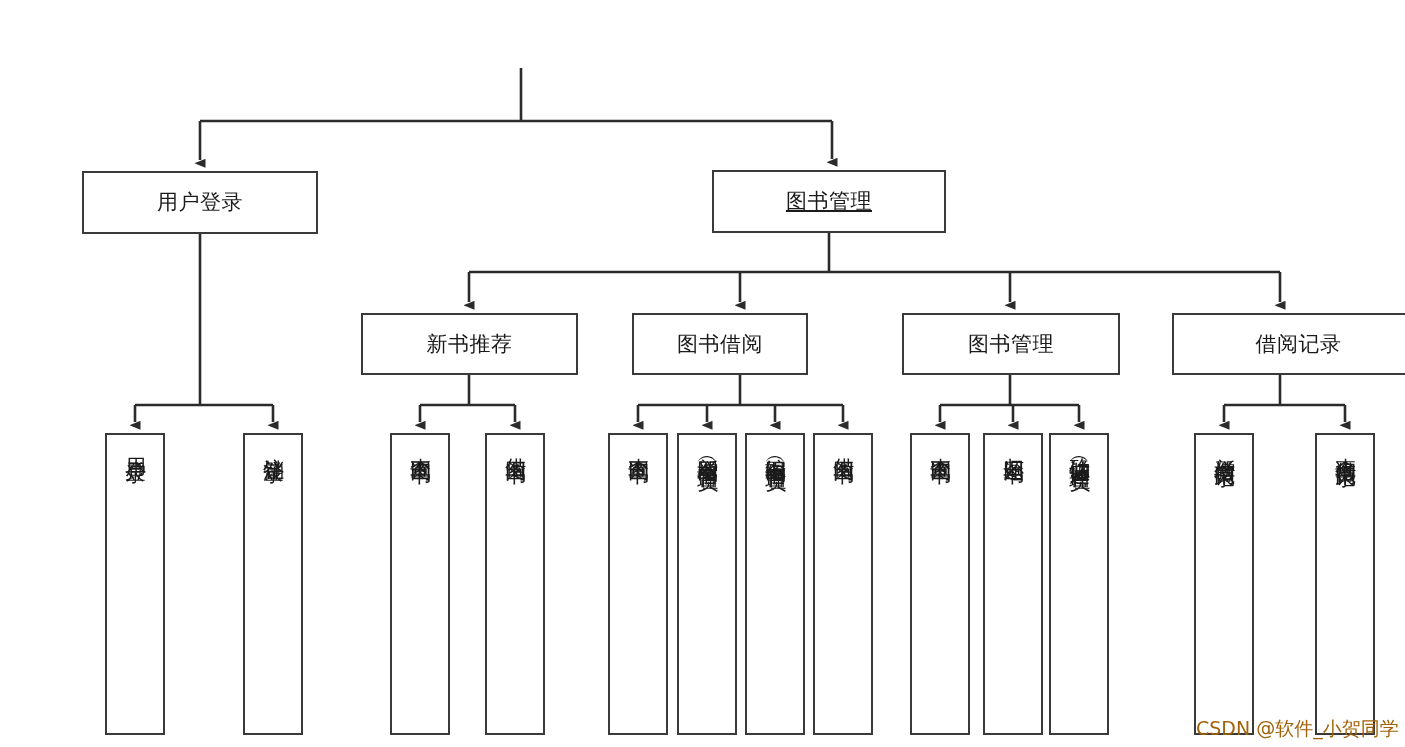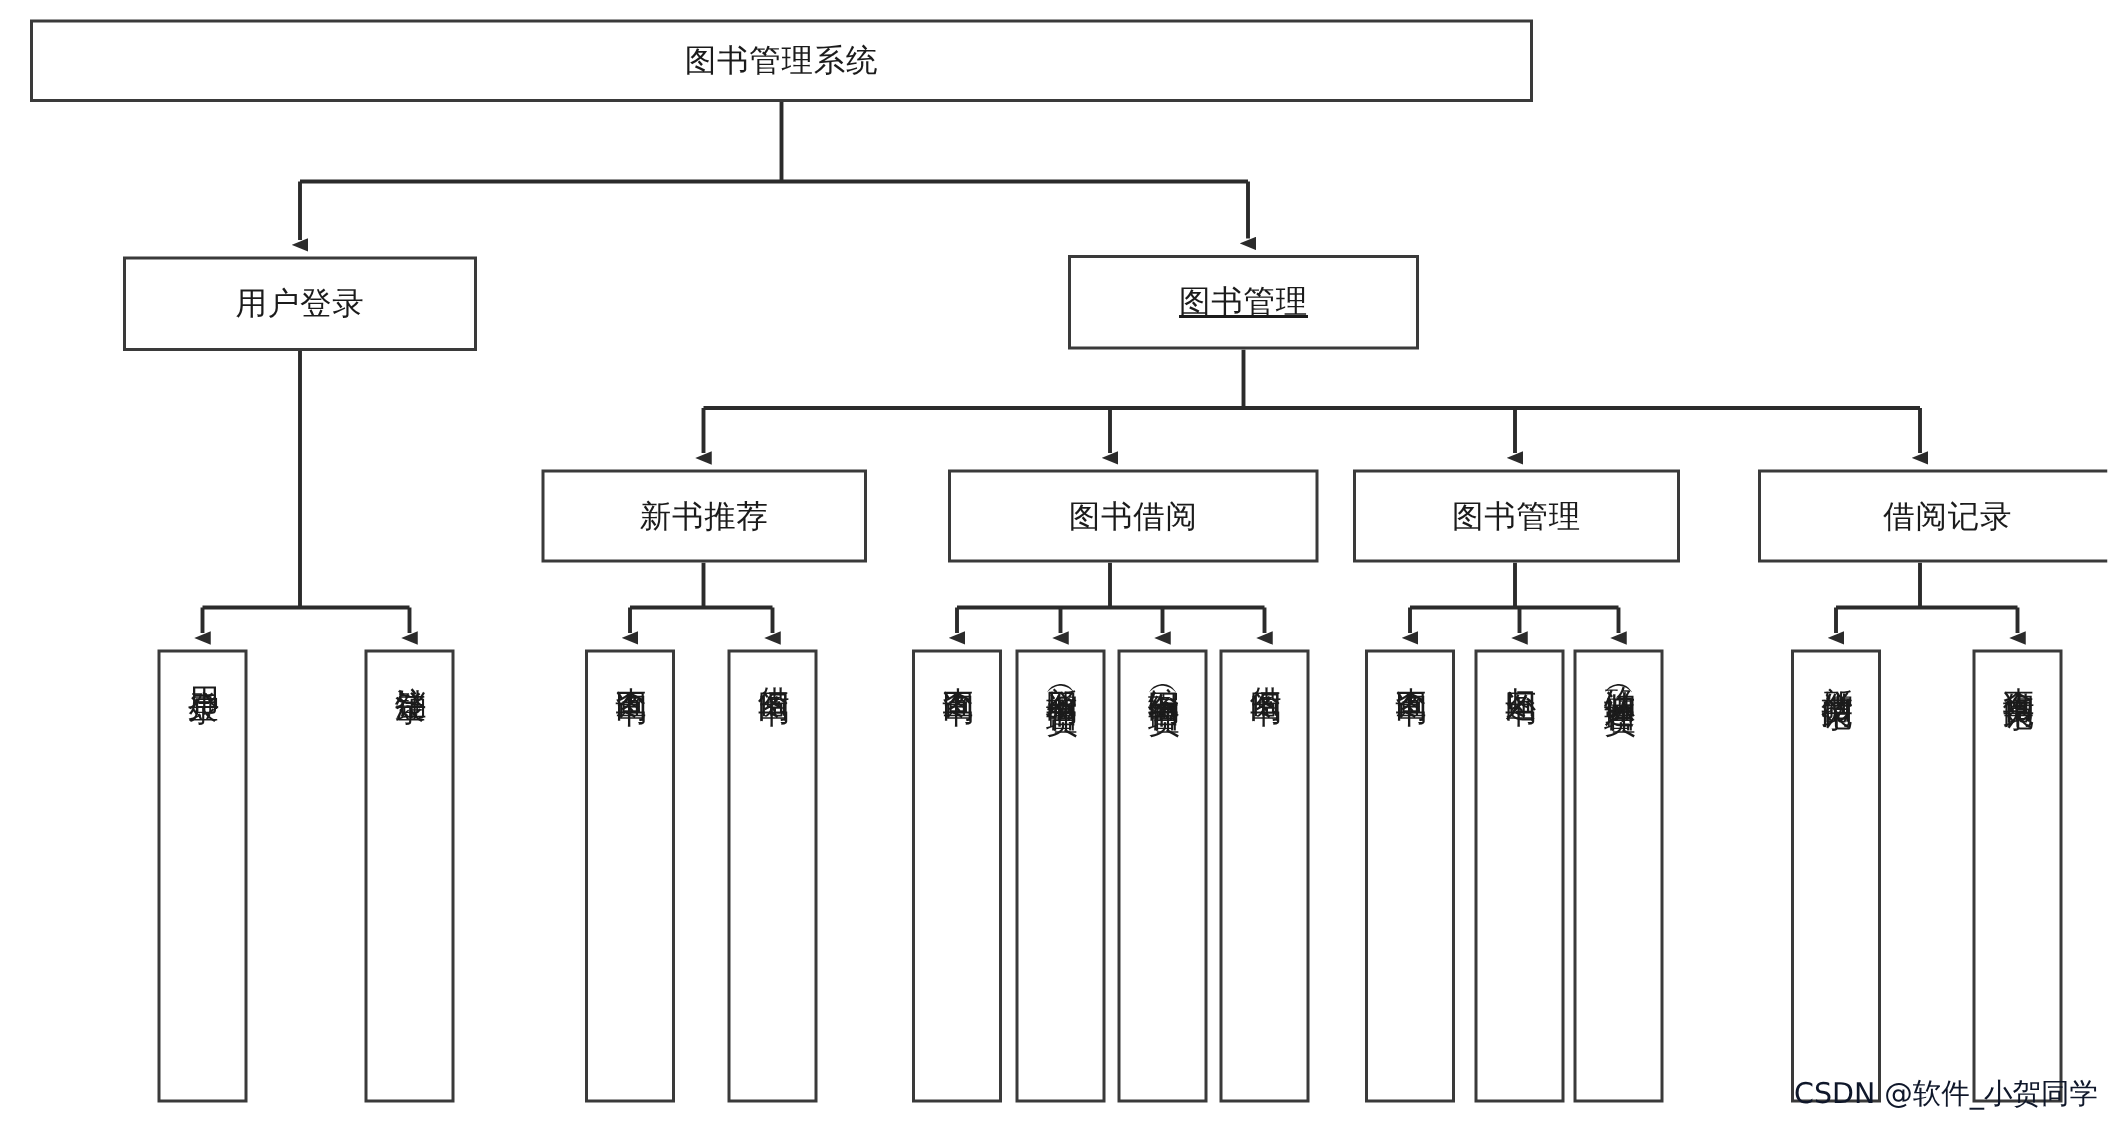--- a/index.html
+++ b/index.html
@@ -119,35 +119,32 @@
       <path d="M1013,405 L1013,422" marker-end="url(#arrowhead)"></path>
       <path d="M1079,405 L1079,422" marker-end="url(#arrowhead)"></path>
 
       <path d="M1280,375 L1280,405"></path>
       <path d="M1224,405 L1345,405"></path>
       <path d="M1224,405 L1224,422" marker-end="url(#arrowhead)"></path>
       <path d="M1345,405 L1345,422" marker-end="url(#arrowhead)"></path>
     </g>
   </svg>
 
-  <div class="node root horizontal" style="left: 20px; top: 13px; width: 1002px; height: 55px; border-color: rgb(58, 58, 58); background: rgb(255, 255, 255);">
-    <span class="node-label" style="color: rgb(27, 27, 27);">图书管理系统</span>
-  </div>
 
   <div class="node horizontal" style="left: 82px; top: 171px; width: 236px; height: 63px; border-color: rgb(58, 58, 58); background: rgb(255, 255, 255);">
     <span class="node-label" style="color: rgb(27, 27, 27);">用户登录</span>
   </div>
   <div class="node horizontal" style="left: 712px; top: 170px; width: 234px; height: 63px; border-color: rgb(58, 58, 58); background: rgb(255, 255, 255);">
     <span class="node-label" style="color: rgb(27, 27, 27); text-decoration: underline;">图书管理</span>
   </div>
 
   <div class="node horizontal" style="left: 361px; top: 313px; width: 217px; height: 62px; border-color: rgb(58, 58, 58); background: rgb(255, 255, 255);">
     <span class="node-label" style="color: rgb(27, 27, 27);">新书推荐</span>
   </div>
-  <div class="node horizontal" style="left: 632px; top: 313px; width: 247px; height: 62px; border-color: rgb(58, 58, 58); background: rgb(255, 255, 255);">
+  <div class="node horizontal" style="left: 632px; top: 313px; width: 176px; height: 62px; border-color: rgb(58, 58, 58); background: rgb(255, 255, 255);">
     <span class="node-label" style="color: rgb(27, 27, 27);">图书借阅</span>
   </div>
   <div class="node horizontal" style="left: 902px; top: 313px; width: 218px; height: 62px; border-color: rgb(58, 58, 58); background: rgb(255, 255, 255);">
     <span class="node-label" style="color: rgb(27, 27, 27);">图书管理</span>
   </div>
   <div class="node horizontal" style="left: 1172px; top: 313px; width: 253px; height: 62px; border-color: rgb(58, 58, 58); background: rgb(255, 255, 255);">
     <span class="node-label" style="color: rgb(27, 27, 27);">借阅记录</span>
   </div>
 
   <div class="node vertical" style="left: 105px; top: 433px; width: 60px; height: 302px; border-color: rgb(58, 58, 58); background: rgb(255, 255, 255);">
@@ -183,15 +180,15 @@
   <div class="node vertical" style="left: 1049px; top: 433px; width: 60px; height: 302px; border-color: rgb(58, 58, 58); background: rgb(255, 255, 255);">
     <span class="node-label" style="color: rgb(27, 27, 27);">确认归还（管理员）</span>
   </div>
   <div class="node vertical" style="left: 1194px; top: 433px; width: 60px; height: 302px; border-color: rgb(58, 58, 58); background: rgb(255, 255, 255);">
     <span class="node-label" style="color: rgb(27, 27, 27);">新增借阅记录</span>
   </div>
   <div class="node vertical" style="left: 1315px; top: 433px; width: 60px; height: 302px; border-color: rgb(58, 58, 58); background: rgb(255, 255, 255);">
     <span class="node-label" style="color: rgb(27, 27, 27);">查询借阅记录</span>
   </div>
 
-  <div class="watermark" style="left: 1196px; top: 716px; color: #0f172a;">CSDN @软件_小贺同学</div>
+  <div class="watermark" style="left: 1196px; top: 716px; color: #a16207;">CSDN @软件_小贺同学</div>
 
 </div>
 
 </body></html>

